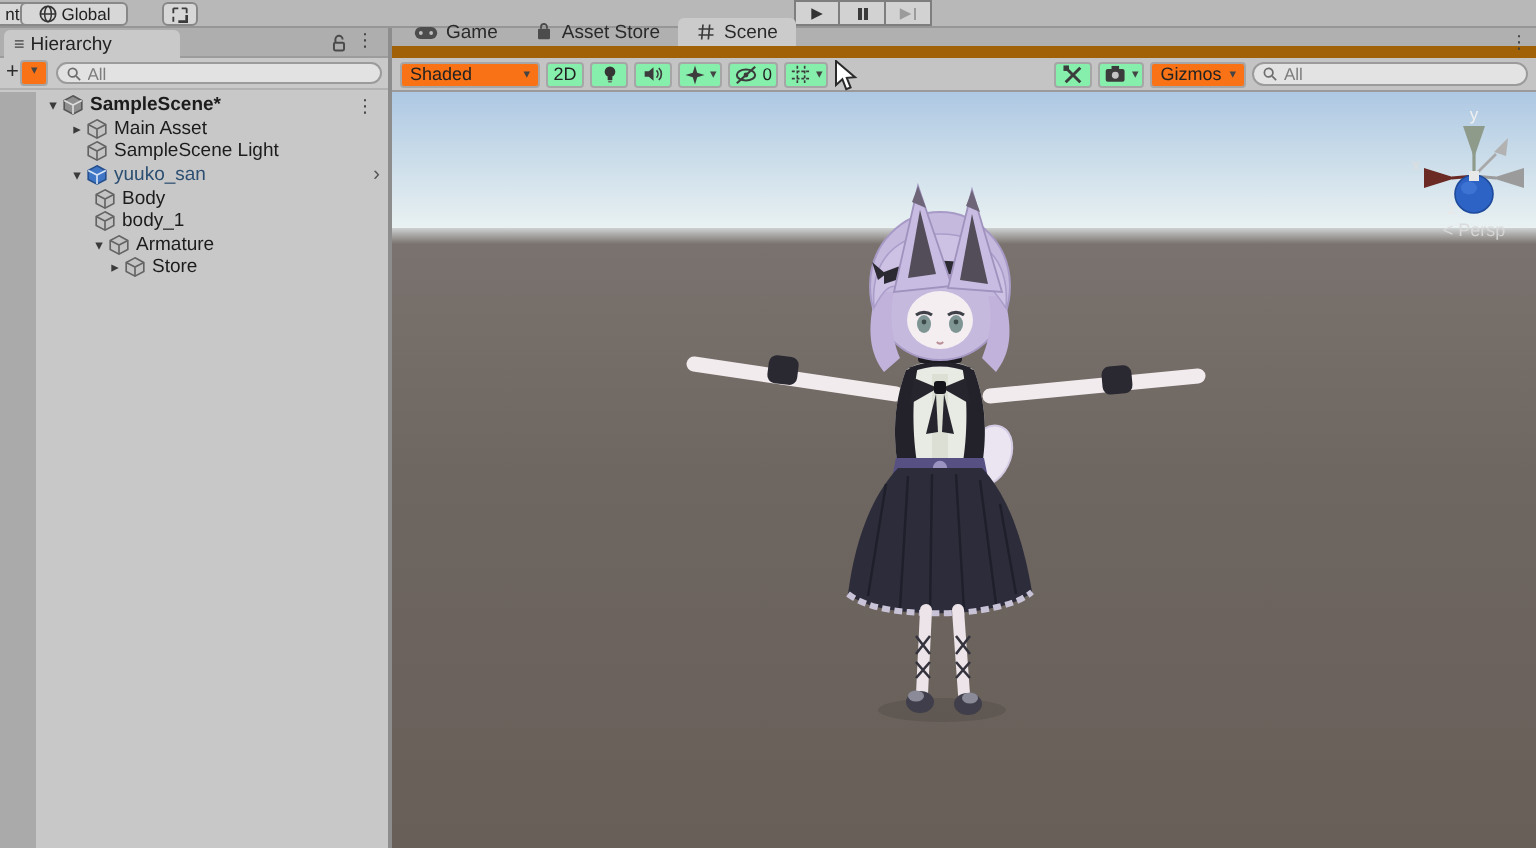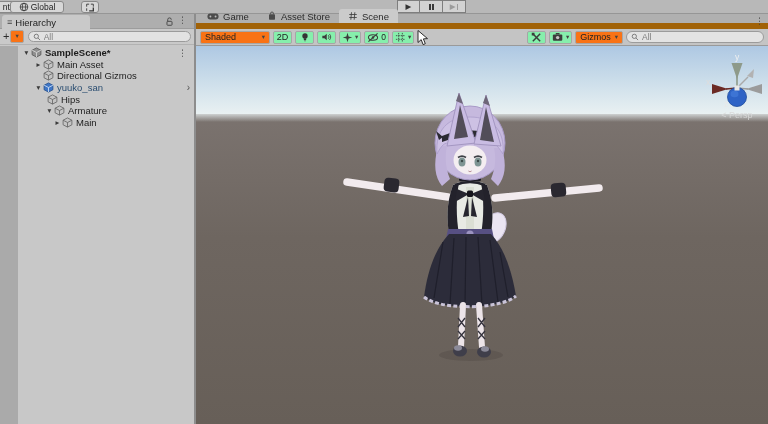--- a/index.html
+++ b/index.html
@@ -191,49 +191,55 @@
       <span class="arrow">▸</span>
       <svg class="oi">
           <use href="#icon-cube"></use>
         </svg>
       <span>Main Asset</span>
     </div>
     <div class="h-row pl43">
       <svg class="oi">
           <use href="#icon-cube"></use>
         </svg>
-      <span>Directional Gizmos</span>
+      <span>SampleScene Light</span>
     </div>
     <div class="h-row pl34">
       <span class="arrow">▾</span>
       <svg class="oi">
           <use href="#icon-prefab-cube"></use>
         </svg>
       <span class="lbl-prefab">yuuko_san</span>
       <span class="row-chev">›</span>
     </div>
     <div class="h-row pl47">
       <svg class="oi">
           <use href="#icon-cube"></use>
         </svg>
-      <span>Hips</span>
+      <span>Body</span>
+    </div>
+    <div class="h-row pl47">
+      <svg class="oi">
+          <use href="#icon-cube"></use>
+        </svg>
+      <span>body_1</span>
     </div>
     <div class="h-row pl45">
       <span class="arrow">▾</span>
       <svg class="oi">
           <use href="#icon-cube"></use>
         </svg>
       <span>Armature</span>
     </div>
     <div class="h-row pl53">
       <span class="arrow">▸</span>
       <svg class="oi">
           <use href="#icon-cube"></use>
         </svg>
-      <span>Main</span>
+      <span>Store</span>
     </div>
   </div>
 </div>
 <div class="panel-divider"></div>
 
 <div class="scene-tabbar">
   <div class="s-tab">
     <svg width="12" height="9" viewBox="0 0 14 10">
       <rect x="0.5" y="1.5" width="13" height="7" rx="3.4" fill="#4c4c4c"></rect>
       <circle cx="4" cy="5" r="1.1" fill="#bdbdbd"></circle>

